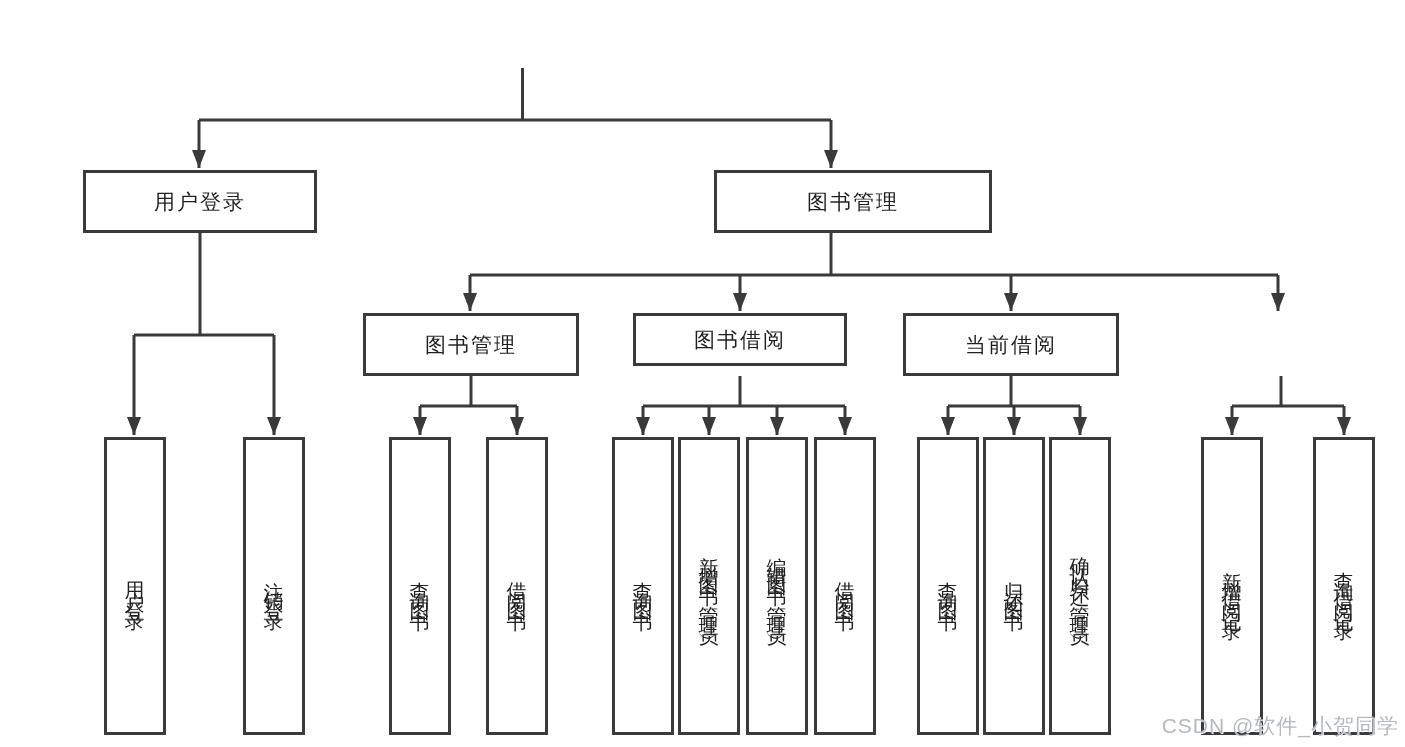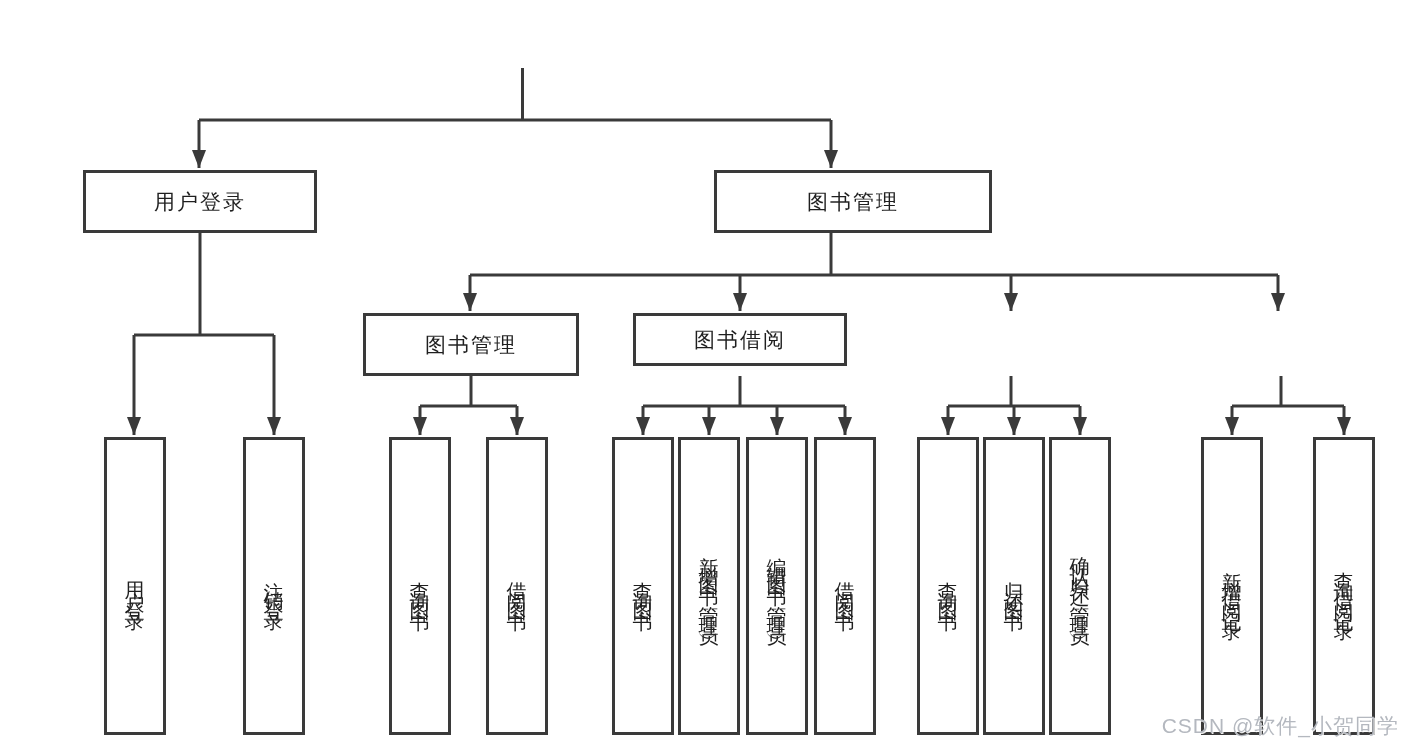--- a/index.html
+++ b/index.html
@@ -87,20 +87,21 @@
     <path d="M1232,406 V435" marker-end="url(#arrow)"></path>
     <path d="M1344,406 V435" marker-end="url(#arrow)"></path>
   </svg>
 
 
   <div class="box h" style="left:83px;top:170px;width:234px;height:63px">用户登录</div>
   <div class="box h" style="left:714px;top:170px;width:278px;height:63px">图书管理</div>
 
   <div class="box h" style="left:363px;top:313px;width:216px;height:63px">图书管理</div>
   <div class="box h" style="left:633px;top:313px;width:214px;height:53px">图书借阅</div>
+  <div class="box h" style="left:903px;top:313px;width:216px;height:63px">当前借阅</div>
 
   <div class="box v" style="left:104px;top:437px;width:62px;height:298px">用户登录</div>
   <div class="box v" style="left:243px;top:437px;width:62px;height:298px">注销登录</div>
 
   <div class="box v" style="left:389px;top:437px;width:62px;height:298px">查询图书</div>
   <div class="box v" style="left:486px;top:437px;width:62px;height:298px">借阅图书</div>
 
   <div class="box v" style="left:612px;top:437px;width:62px;height:298px">查询图书</div>
   <div class="box v" style="left:678px;top:437px;width:62px;height:298px">新增图书（管理员）</div>
   <div class="box v" style="left:746px;top:437px;width:62px;height:298px">编辑图书（管理员）</div>

